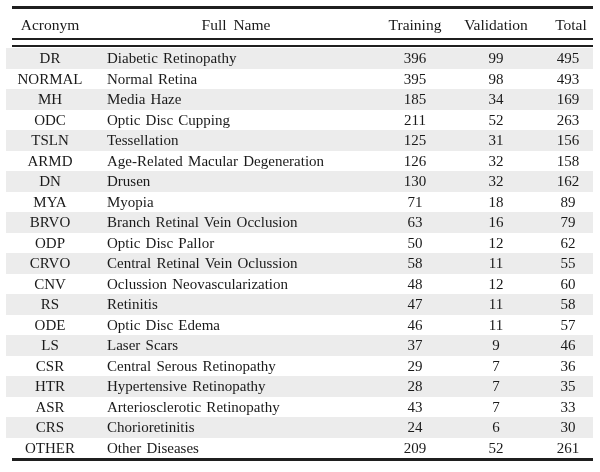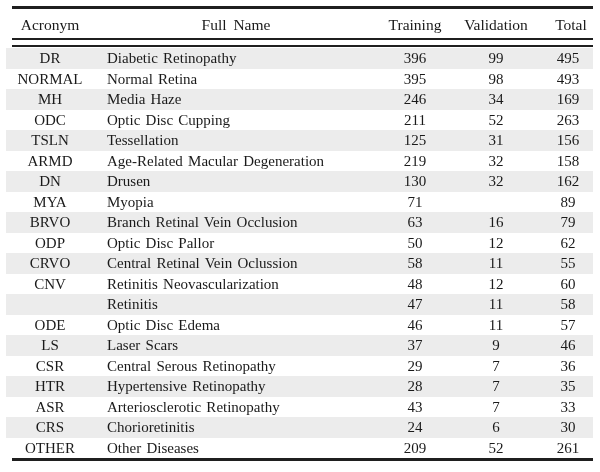--- a/index.html
+++ b/index.html
@@ -83,21 +83,21 @@
     <div class="cell cell-acronym">NORMAL</div>
     <div class="cell cell-fullname">Normal Retina</div>
     <div class="cell cell-training">395</div>
     <div class="cell cell-validation">98</div>
     <div class="cell cell-total">493</div>
   </div>
 
   <div class="row striped">
     <div class="cell cell-acronym">MH</div>
     <div class="cell cell-fullname">Media Haze</div>
-    <div class="cell cell-training">246</div>
+    <div class="cell cell-training">185</div>
     <div class="cell cell-validation">34</div>
     <div class="cell cell-total">169</div>
   </div>
 
   <div class="row">
     <div class="cell cell-acronym">ODC</div>
     <div class="cell cell-fullname">Optic Disc Cupping</div>
     <div class="cell cell-training">211</div>
     <div class="cell cell-validation">52</div>
     <div class="cell cell-total">263</div>
@@ -107,37 +107,38 @@
     <div class="cell cell-acronym">TSLN</div>
     <div class="cell cell-fullname">Tessellation</div>
     <div class="cell cell-training">125</div>
     <div class="cell cell-validation">31</div>
     <div class="cell cell-total">156</div>
   </div>
 
   <div class="row">
     <div class="cell cell-acronym">ARMD</div>
     <div class="cell cell-fullname">Age-Related Macular Degeneration</div>
-    <div class="cell cell-training">219</div>
+    <div class="cell cell-training">126</div>
     <div class="cell cell-validation">32</div>
     <div class="cell cell-total">158</div>
   </div>
 
   <div class="row striped">
     <div class="cell cell-acronym">DN</div>
     <div class="cell cell-fullname">Drusen</div>
     <div class="cell cell-training">130</div>
     <div class="cell cell-validation">32</div>
     <div class="cell cell-total">162</div>
   </div>
 
   <div class="row">
     <div class="cell cell-acronym">MYA</div>
     <div class="cell cell-fullname">Myopia</div>
     <div class="cell cell-training">71</div>
+    <div class="cell cell-validation">18</div>
     <div class="cell cell-total">89</div>
   </div>
 
   <div class="row striped">
     <div class="cell cell-acronym">BRVO</div>
     <div class="cell cell-fullname">Branch Retinal Vein Occlusion</div>
     <div class="cell cell-training">63</div>
     <div class="cell cell-validation">16</div>
     <div class="cell cell-total">79</div>
   </div>
@@ -153,27 +154,28 @@
   <div class="row striped">
     <div class="cell cell-acronym">CRVO</div>
     <div class="cell cell-fullname">Central Retinal Vein Oclussion</div>
     <div class="cell cell-training">58</div>
     <div class="cell cell-validation">11</div>
     <div class="cell cell-total">55</div>
   </div>
 
   <div class="row">
     <div class="cell cell-acronym">CNV</div>
-    <div class="cell cell-fullname">Retinitis Neovascularization</div>
+    <div class="cell cell-fullname">Oclussion Neovascularization</div>
     <div class="cell cell-training">48</div>
     <div class="cell cell-validation">12</div>
     <div class="cell cell-total">60</div>
   </div>
 
   <div class="row striped">
+    <div class="cell cell-acronym">RS</div>
     <div class="cell cell-fullname">Retinitis</div>
     <div class="cell cell-training">47</div>
     <div class="cell cell-validation">11</div>
     <div class="cell cell-total">58</div>
   </div>
 
   <div class="row">
     <div class="cell cell-acronym">ODE</div>
     <div class="cell cell-fullname">Optic Disc Edema</div>
     <div class="cell cell-training">46</div>

